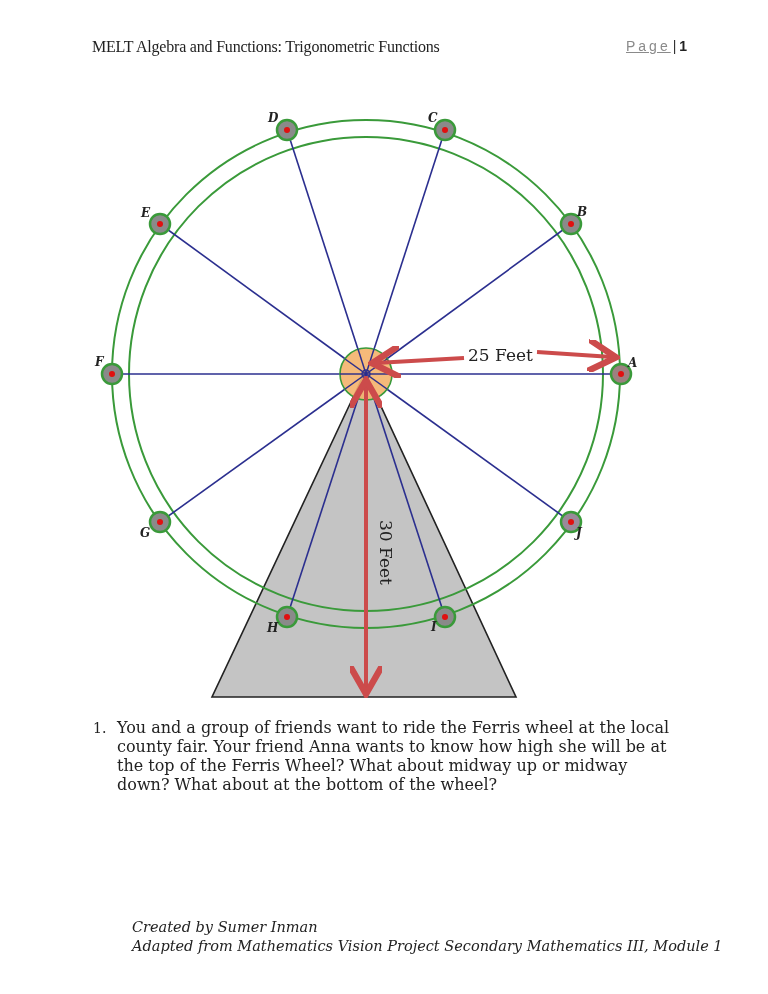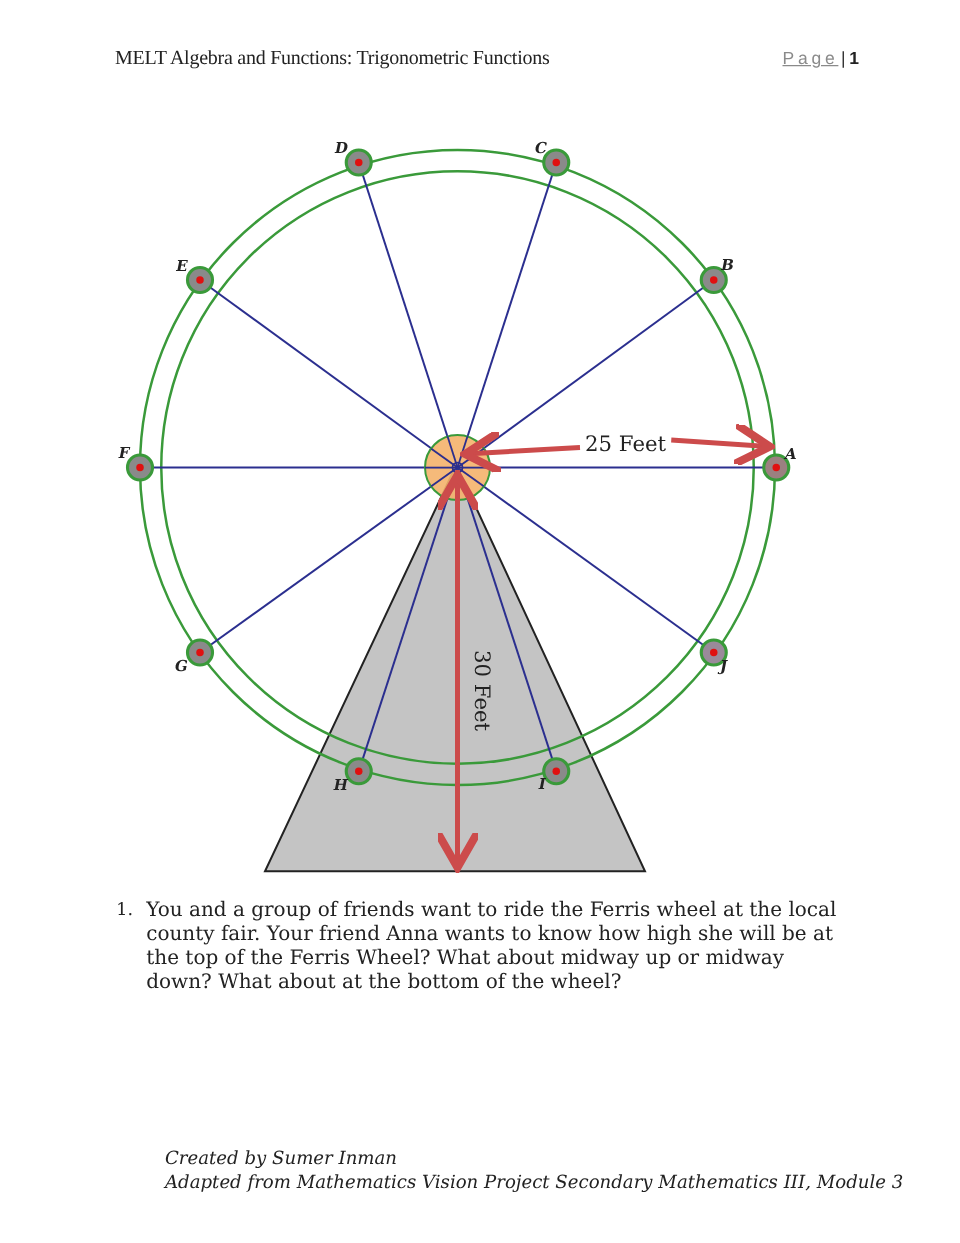--- a/index.html
+++ b/index.html
@@ -125,14 +125,14 @@
   <text class="dim-label" transform="translate(380,520) rotate(90)">30 Feet</text>
 </svg>
 
 <div class="question">
   <span class="q-num">1.</span>
   <span>You and a group of friends want to ride the Ferris wheel at the local county fair. Your friend Anna wants to know how high she will be at the top of the Ferris Wheel? What about midway up or midway down? What about at the bottom of the wheel?</span>
 </div>
 
 <div class="footer">
   <div>Created by Sumer Inman</div>
-  <div>Adapted from Mathematics Vision Project Secondary Mathematics III, Module 3</div>
+  <div>Adapted from Mathematics Vision Project Secondary Mathematics III, Module 1</div>
 </div>
 
 </body></html>

